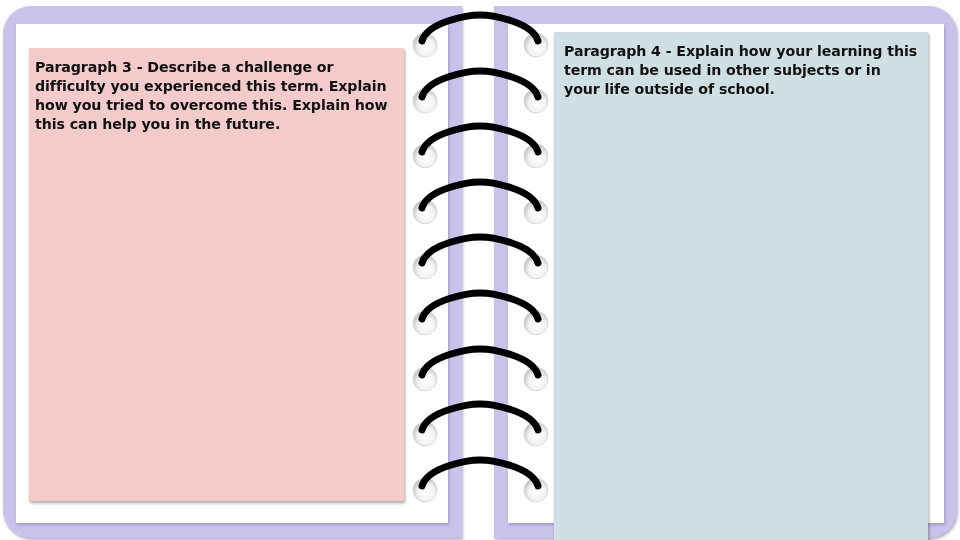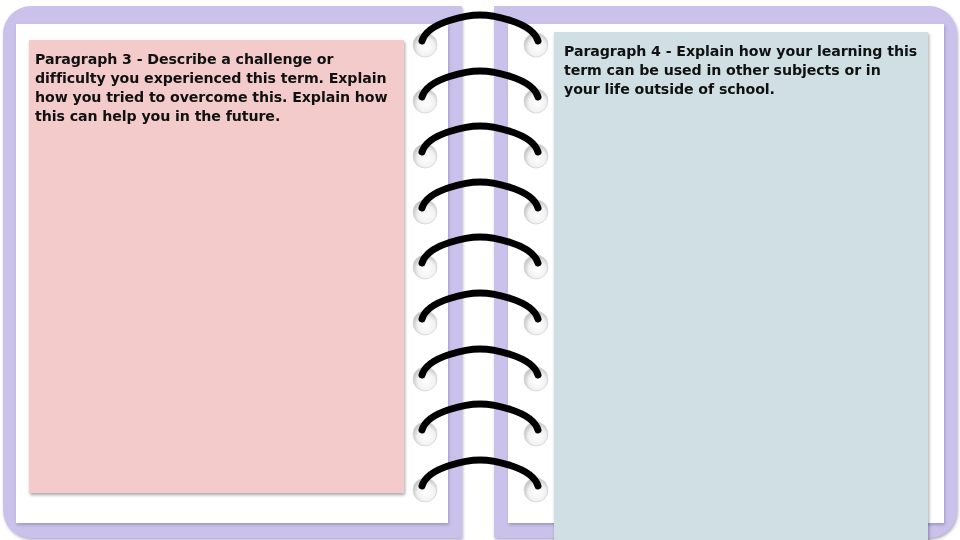--- a/index.html
+++ b/index.html
@@ -26,21 +26,21 @@
       box-shadow: 1px 2px 3px rgba(80, 70, 120, 0.35);
     }
     .page-left { left: 16px; top: 24px; width: 432px; height: 499px; }
     .page-right { left: 508px; top: 24px; width: 436px; height: 499px; }
     .note {
       position: absolute;
       box-shadow: 1px 2px 3px rgba(0, 0, 0, 0.35);
       box-sizing: border-box;
       padding: 10px 10px 0 10px;
     }
-    .note-left { left: 29px; top: 40px; width: 375px; height: 453px; background: #f3cbcb; padding-left: 6px; }
+    .note-left { left: 29px; top: 48px; width: 375px; height: 453px; background: #f3cbcb; padding-left: 6px; }
     .note-right { left: 554px; top: 32px; width: 374px; height: 538px; background: #d0dfe3; }
     .note-text {
       margin: 0;
       font-family: "DejaVu Sans", sans-serif;
       font-weight: bold;
       font-size: 14.2px;
       line-height: 19px;
       color: #111111;
       letter-spacing: -0.1px;
     }

